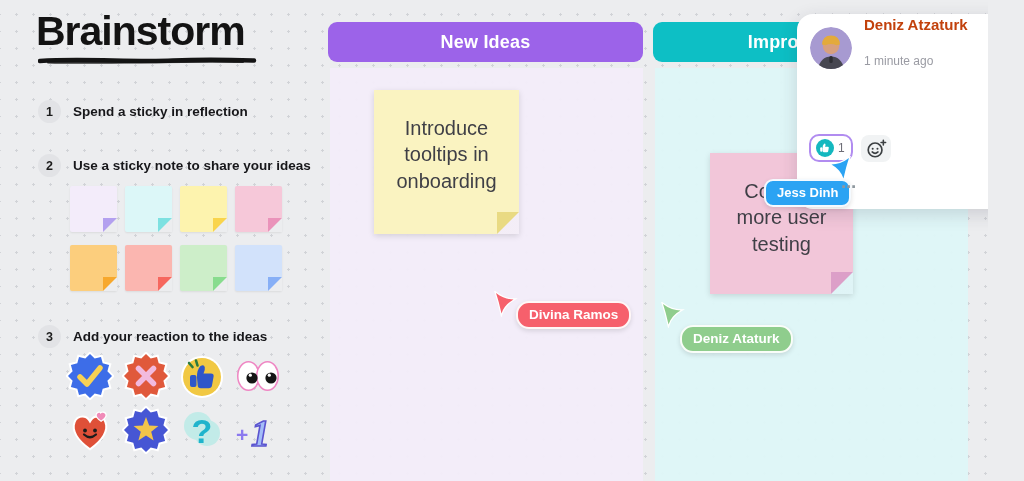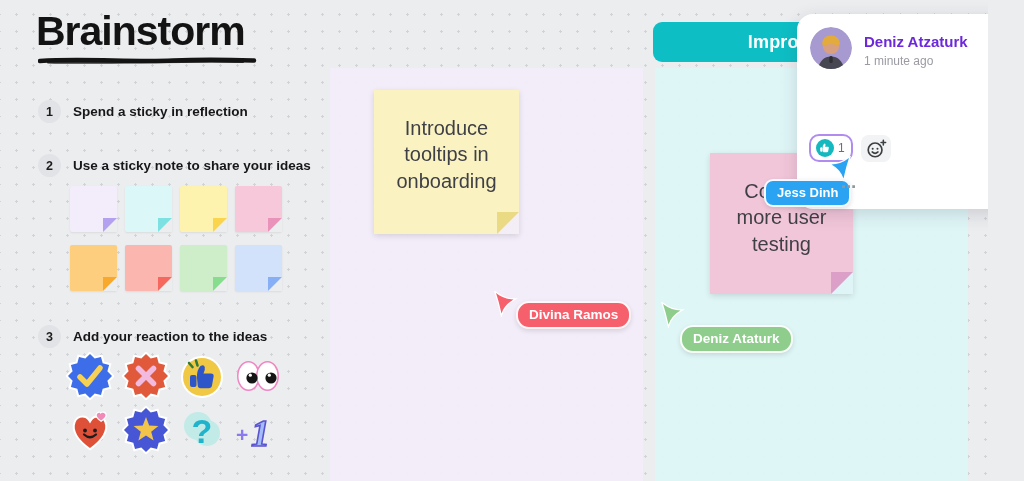--- a/index.html
+++ b/index.html
@@ -57,21 +57,21 @@
   .cursor-deniz-pill   { left:680px; top:325px; z-index:21; }
   .cursor-jess-arrow   { left:827px; top:156px; z-index:41; }
   .cursor-jess-pill    { left:764px; top:179px; z-index:41; border-radius:9px; font-size:13px; }
   .cursor-dots { position:absolute; left:841px; top:178px; z-index:41; color:#8e979e;
     font-size:15px; letter-spacing:1px; font-weight:700; }
 
   
   .comment-popup { position:absolute; left:797px; top:14px; width:232px; height:195px; z-index:30;
     background:#fff; border-radius:16px; box-shadow:0 5px 18px rgba(40,40,60,.16); }
   .comment-avatar { position:absolute; left:13px; top:13px; width:42px; height:42px; }
-  .comment-author { position:absolute; left:67px; top:19px; font-size:15px; font-weight:700; color:#6d28d9; }
+  .comment-author { position:absolute; left:67px; top:2px; font-size:15px; font-weight:700; color:#c2410c; }
   .comment-time { position:absolute; left:67px; top:40px; font-size:12px; color:#9a9ba3; }
   .comment-text { position:absolute; left:13px; top:68px; width:208px; font-size:15px; line-height:22px; color:#232329; }
   .comment-text .mention { color:#8b5cf6; font-weight:400; }
   .reaction-pill { position:absolute; left:12px; top:120px; width:44px; height:28px; background:#fff;
     border:2px solid #b18cf0; border-radius:10px; display:flex; align-items:center; gap:4px; padding:0 5px; cursor:pointer; }
   .reaction-count { font-size:12px; color:#6d6d76; }
   .emoji-add-btn { position:absolute; left:64px; top:121px; width:30px; height:27px; background:#f1f3f4;
     border:none; border-radius:8px; display:flex; align-items:center; justify-content:center; cursor:pointer; }
 
   .halo { paint-order:stroke; }
@@ -150,20 +150,21 @@
         <circle cx="29" cy="27" r="13" fill="#c2ebe8"></circle>
       <text x="24" y="37" text-anchor="middle" font-size="34" font-weight="bold" fill="#1fb4cc" font-family="Liberation Sans, sans-serif">?</text>
     </svg>
     <svg class="sticker" viewBox="0 0 48 48">
       <text x="2" y="36" font-size="21" font-weight="bold" fill="#8b79ef" font-family="Liberation Sans, sans-serif">+</text>
       <text x="17" y="40" font-size="38" font-weight="bold" font-style="italic" fill="#a3bdf8" stroke="#5a53cf" stroke-width="1.6" font-family="Liberation Serif, serif">1</text>
     </svg>
   </div>
 
   <div class="column col1">
+    <div class="col-header" style="background: rgb(156, 99, 233);">New Ideas</div>
     <div class="col-body" style="background: rgba(243, 237, 250, 0.94);">
       <div class="note note1" style="background: rgb(250, 243, 193); --f: #e9da83; --cut: rgba(243,237,250,0.94);">Introduce tooltips in onboarding</div>
     </div>
   </div>
   <div class="column col2">
     <div class="col-header" style="background: rgb(13, 191, 197);">Improvements</div>
     <div class="col-body" style="background: rgba(222, 247, 248, 0.94);">
       <div class="note note2" style="background: rgb(242, 198, 217); --f: #dc9fc8; --cut: rgba(222,247,248,0.94);">Conduct more user testing</div>
     </div>
   </div>

